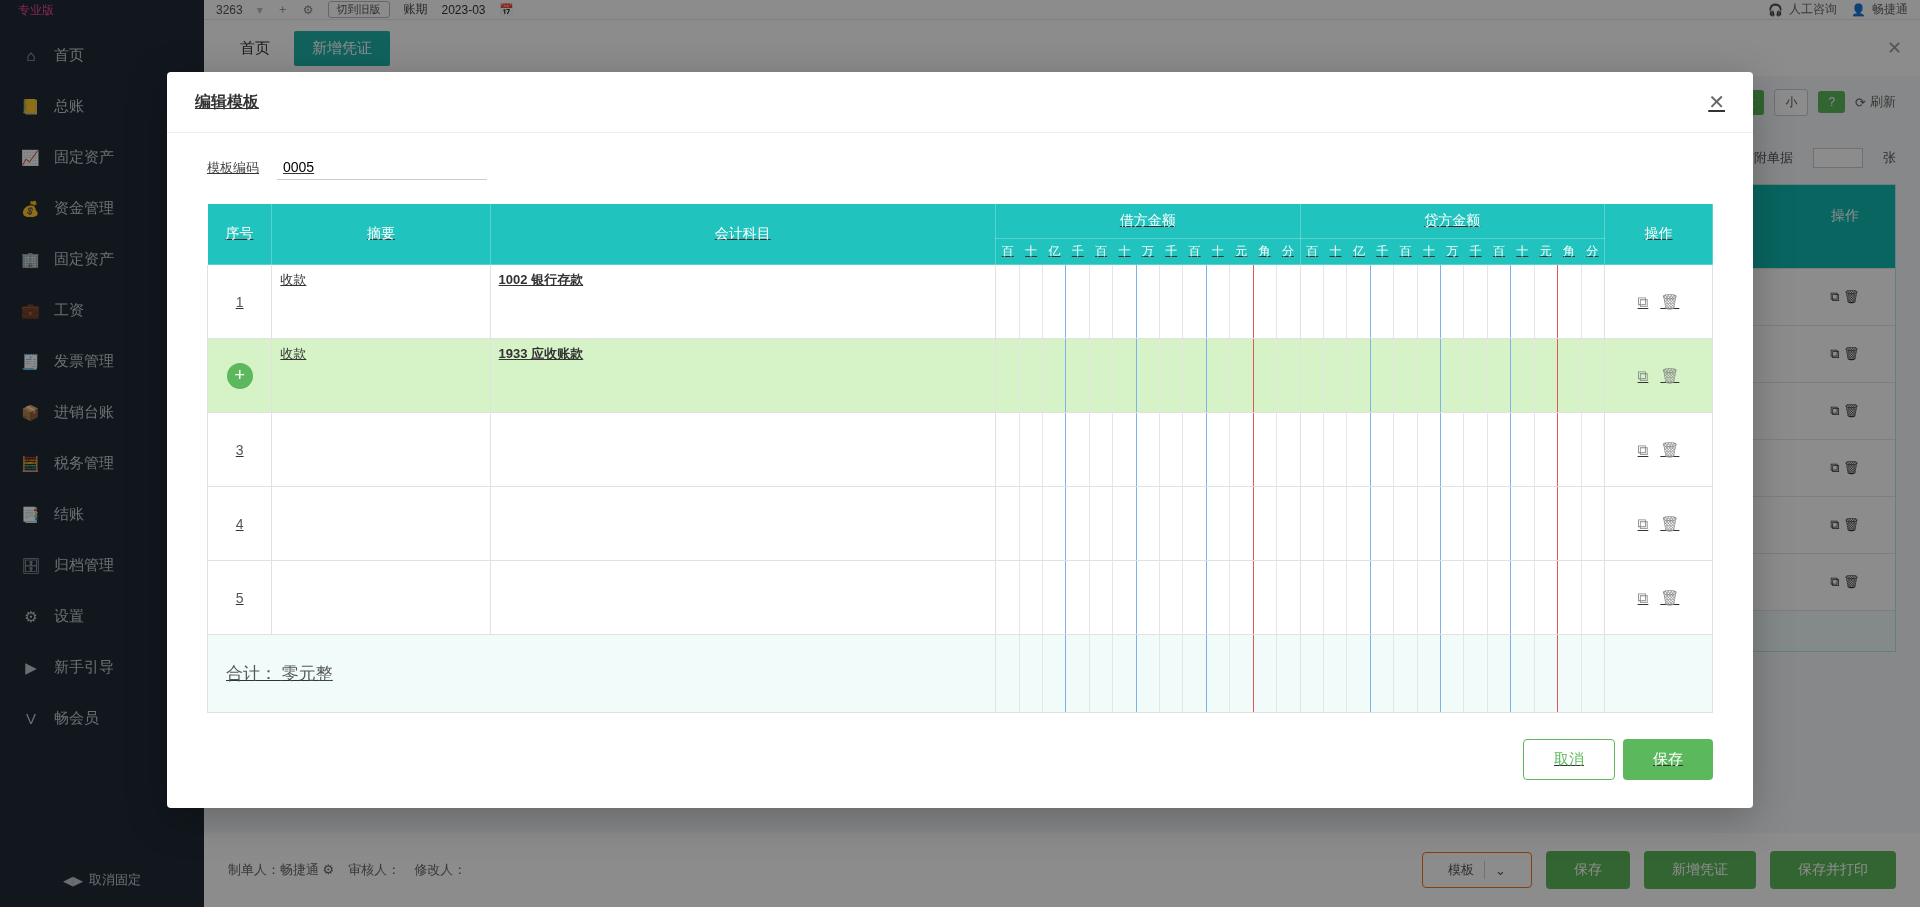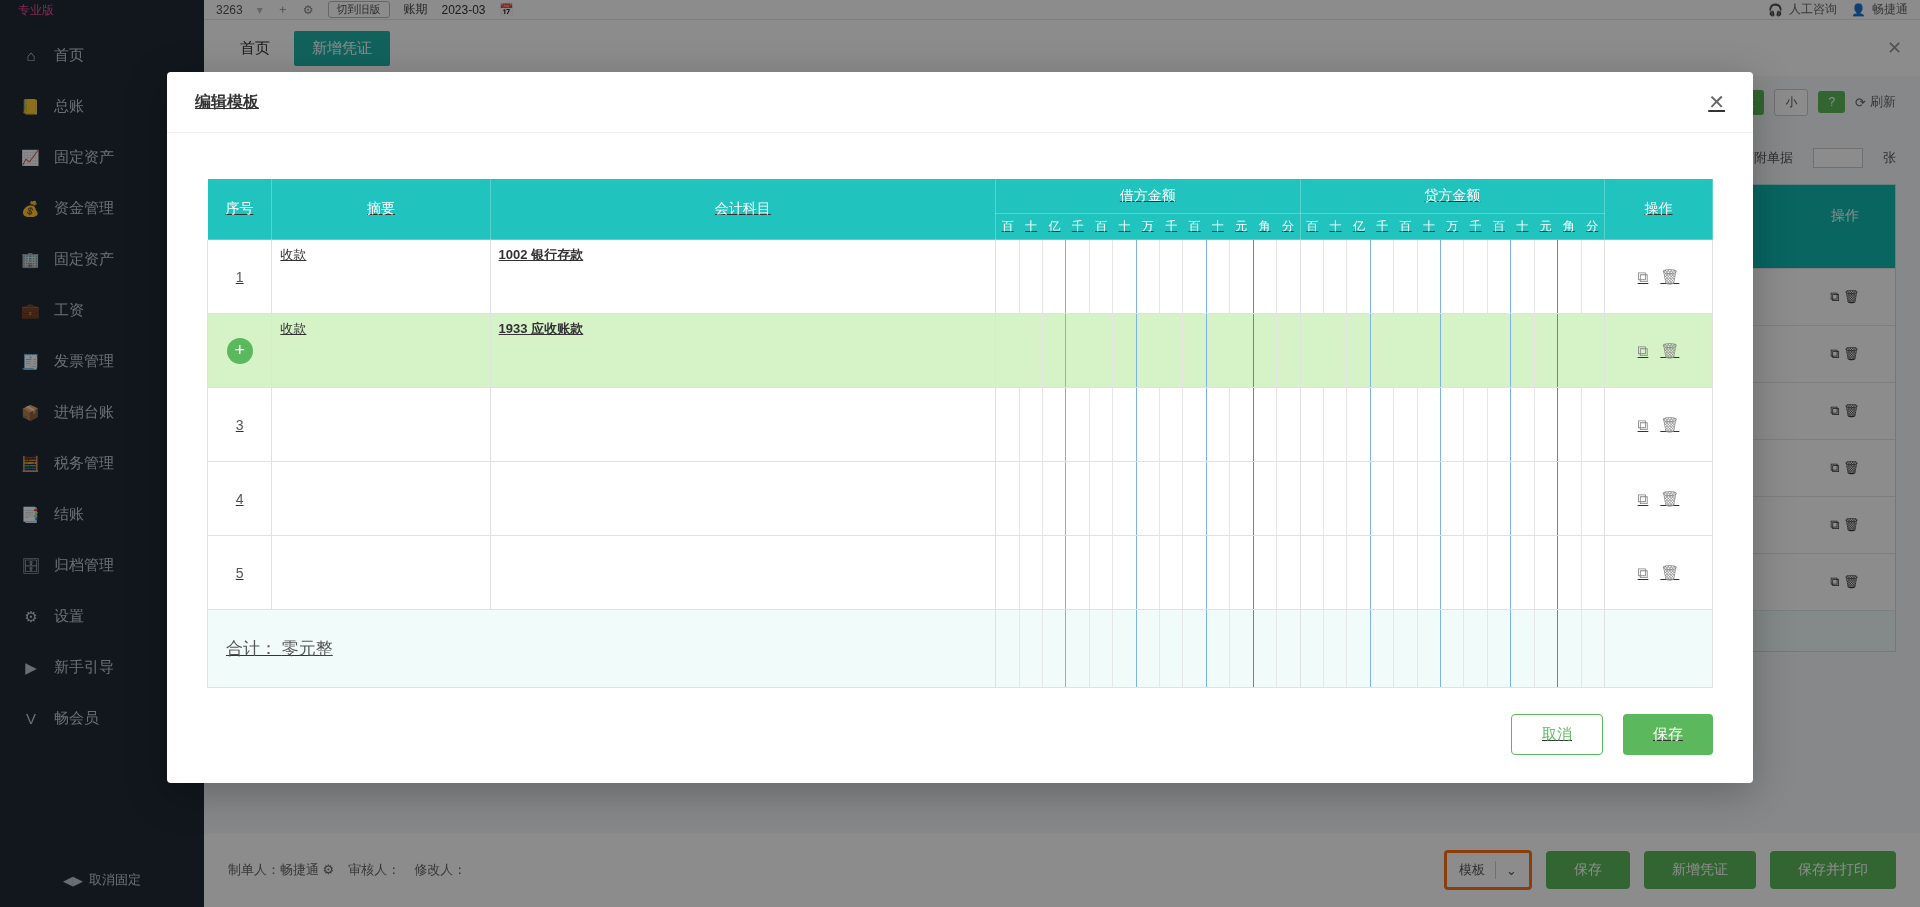--- a/index.html
+++ b/index.html
@@ -52,21 +52,21 @@
 .bg-table .thead .cell{padding:22px 10px; text-align:center; font-size:14px;}
 .bg-table .row{display:flex; border-top:1px solid #e5e5e5; background:#fff;}
 .bg-table .row .cell{padding:20px 10px;}
 .bg-table .row.total{background:#f1fbfa;}
 .bg-numbers{font-size:22px; letter-spacing:26px; padding:0 6px!important; text-align:right;}
 
 
 .footer-bar{position:absolute; left:204px; right:0; bottom:0; height:74px; background:#fff; display:flex; align-items:center; padding:0 24px; gap:14px;}
 .footer-bar .info{font-size:13px; color:#666;}
 .footer-bar .spacer{flex:1;}
-.btn-dd{border:3px solid #f97316; background:#fff; padding:8px 12px; border-radius:4px; display:flex; align-items:center; gap:10px; color:#555;}
+.btn-dd{border:1px solid #f97316; background:#fff; padding:8px 25px; border-radius:4px; display:flex; align-items:center; gap:10px; color:#555;}
 .btn-dd .sep{width:1px; height:18px; background:#ccc;}
 .btn-g{background:#5cb85c; color:#fff; border:none; padding:10px 28px; border-radius:4px; font-size:14px;}
 
 
 .modal { position: absolute; left: 50%; top: 72px; transform: translateX(-50%); width: 1586px; background: #fff; border-radius: 4px; box-shadow: 0 10px 40px rgba(0,0,0,0.25); z-index: 20; text-decoration: underline; }
 .modal-header { display: flex; align-items: center; padding: 18px 28px; border-bottom: 1px solid #eee; }
 .modal-header h2 { font-size: 16px; font-weight: bold; }
 .modal-header .close { margin-left: auto; font-size: 20px; color: #666; cursor: pointer; background:none; border:none;}
 .modal-body { padding: 22px 40px 10px 40px; }
 
@@ -93,21 +93,21 @@
 
 .amt-col { position: relative; }
 .amt-col .lines { position: absolute; inset: 0; display: flex; }
 .amt-col .lines span { flex: 1; border-right: 1px solid #e6e6e6; }
 .amt-col .lines span:nth-child(3) { border-right-color: #7fb2e6; } 
 .amt-col .lines span:nth-child(6) { border-right-color: #7fb2e6; }
 .amt-col .lines span:nth-child(9) { border-right-color: #7fb2e6; }
 .amt-col .lines span:nth-child(11) { border-right-color: #e15757; } 
 .amt-col .lines span:last-child { border-right: none; }
 
-.modal-footer { display: flex; justify-content: flex-end; gap: 20px; padding: 16px 40px 28px 40px; }
+.modal-footer { display: flex; justify-content: flex-end; gap: 8px; padding: 16px 40px 28px 40px; }
 .btn-cancel { border: 1px solid #5cb85c; color: #5cb85c; background: #fff; padding: 10px 30px; border-radius: 4px; font-size: 15px; cursor: pointer; }
 .btn-save { border: none; background: #5cb85c; color: #fff; padding: 10px 30px; border-radius: 4px; font-size: 15px; cursor: pointer; }
 </style>
 </head>
 <body>
 
 <div class="sidebar">
   <div class="logo">专业版</div>
   <div class="nav" id="sidebar-nav">
       <div class="nav-item">
@@ -304,20 +304,24 @@
 
 <div class="overlay"></div>
 
 <div class="modal">
   <div class="modal-header">
     <h2>编辑模板</h2>
     <button class="close">✕</button>
   </div>
   <div class="modal-body">
     <div class="form-row">
+      <div class="form-field">
+        <label>模板编码</label>
+        <input value="0005" style="">
+      </div>
     </div>
 
     <table class="tmpl-table">
       <colgroup>
         <col style="width:56px">
           <col style="width:190px">
           <col style="width:440px">
         <col style="width:265px">
           <col style="width:265px">
           <col style="width:94px">

